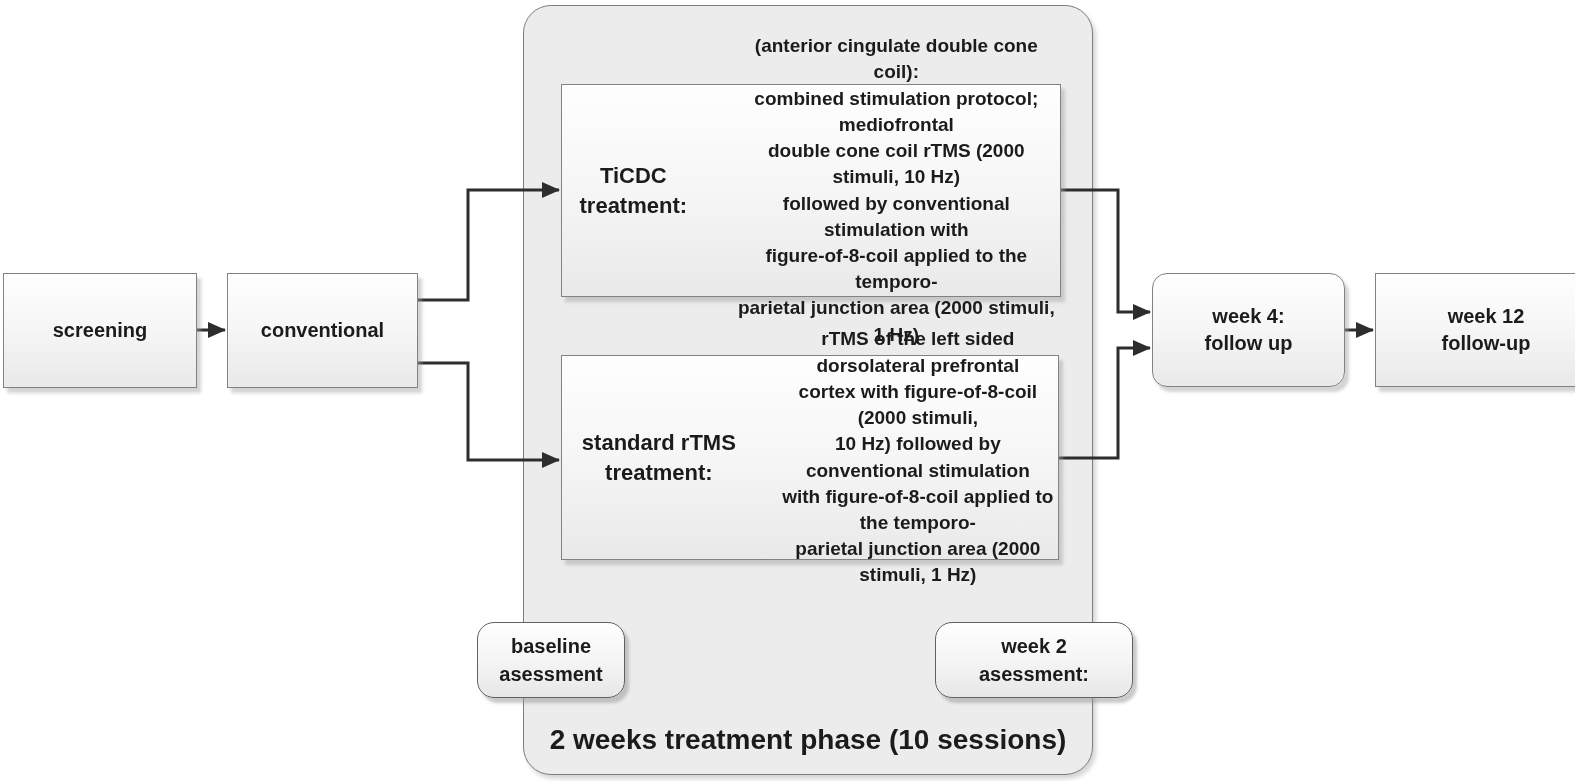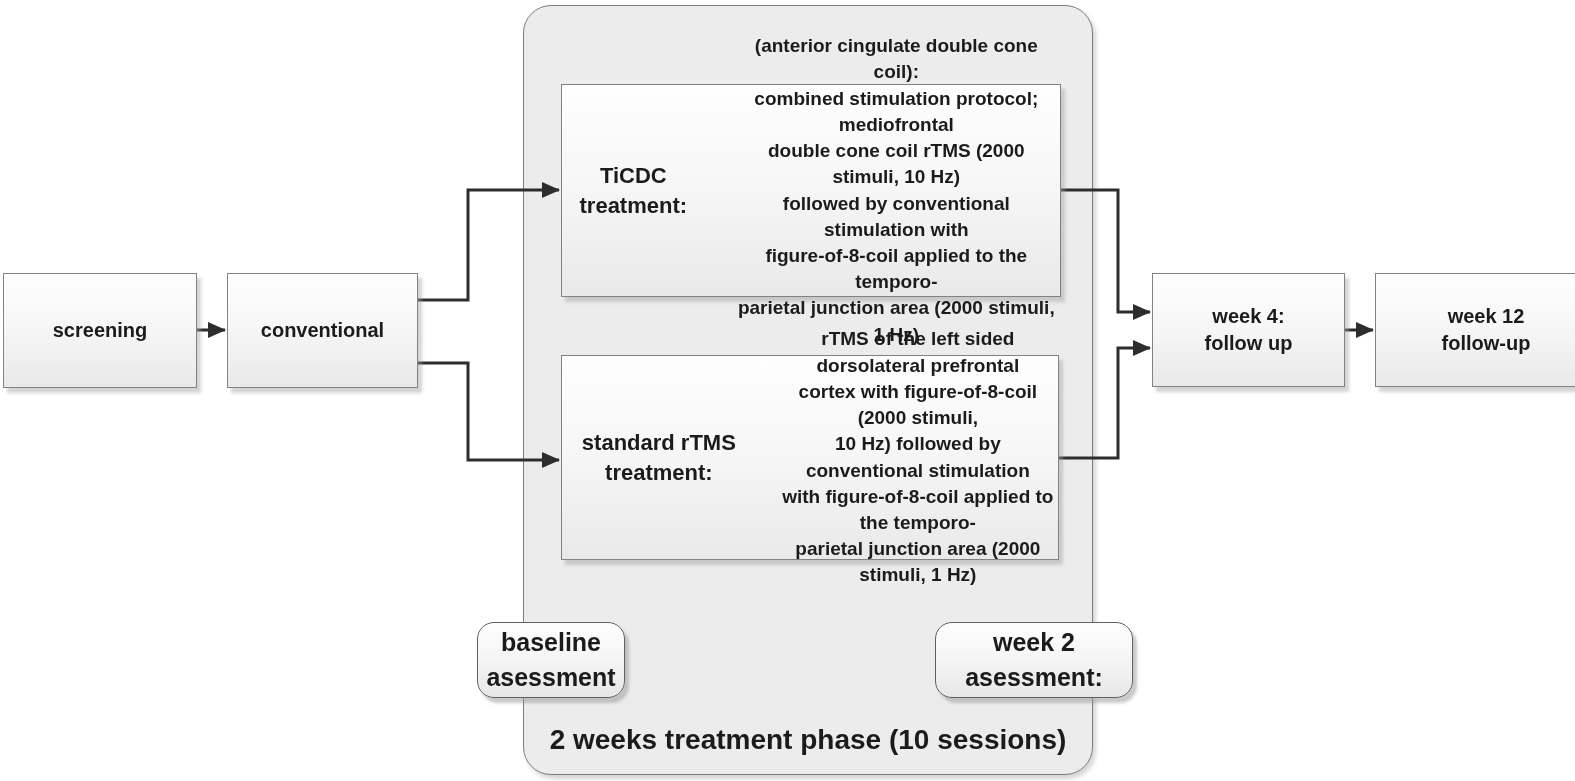--- a/index.html
+++ b/index.html
@@ -69,21 +69,21 @@
     box-shadow: 4px 5px 3px rgba(150,150,150,0.5);
     display: flex;
     align-items: center;
     justify-content: center;
     text-align: center;
     font-weight: bold;
     z-index: 3;
   }
   .badge .label {
     white-space: pre-line;
-    font-size: 25px;
+    font-size: 20px;
     line-height: 1.42;
   }
   .phase-label {
     position: absolute;
     left: 523px; top: 724px;
     width: 570px;
     text-align: center;
     font-weight: bold;
     font-size: 28px;
     z-index: 2;
@@ -132,21 +132,21 @@
 
   <div class="node" style="left:561px; top:355px; width:498px; height:205px;padding-left:6px;">
     <div class="treatment-title">standard rTMS treatment:</div>
     <div class="treatment-body">rTMS of the left sided dorsolateral prefrontal
 cortex with figure-of-8-coil (2000 stimuli,
 10 Hz) followed by conventional stimulation
 with figure-of-8-coil applied to the temporo-
 parietal junction area (2000 stimuli, 1 Hz)</div>
   </div>
 
-  <div class="node" style="left:1152px; top:273px; width:193px; height:114px;">
+  <div class="node" style="left:1152px; top:273px; width:193px; height:114px;border-radius:15px;">
     <div class="label">week 4:
 follow up</div>
   </div>
 
   <div class="node" style="left:1375px; top:273px; width:222px; height:114px;">
     <div class="label">week 12
 follow-up</div>
   </div>
 
   <div class="badge" style="left:477px; top:622px; width:148px; height:76px;">

